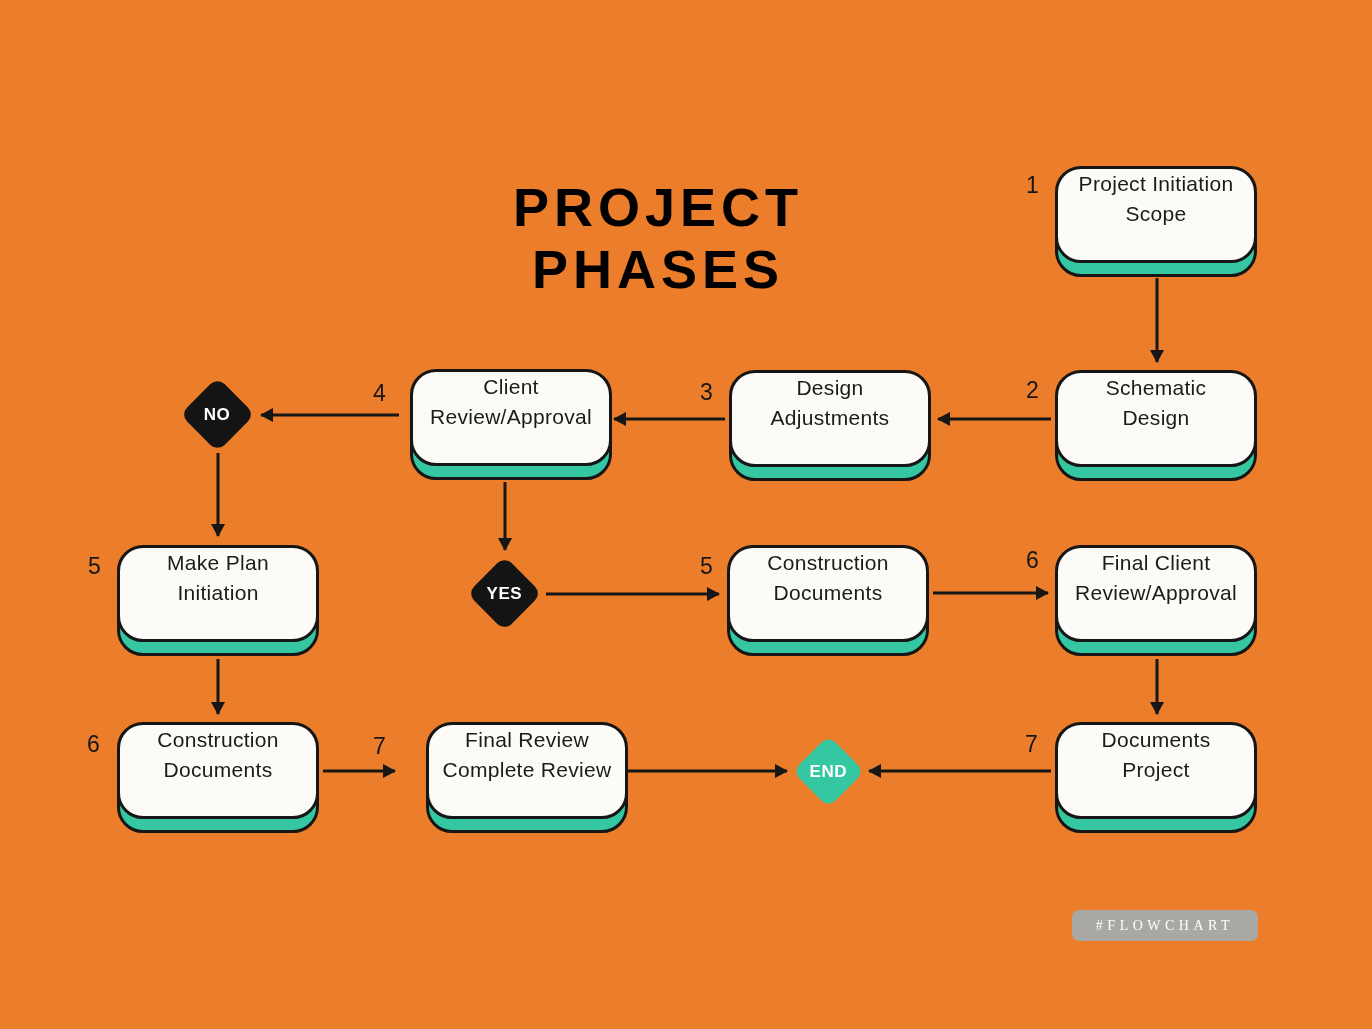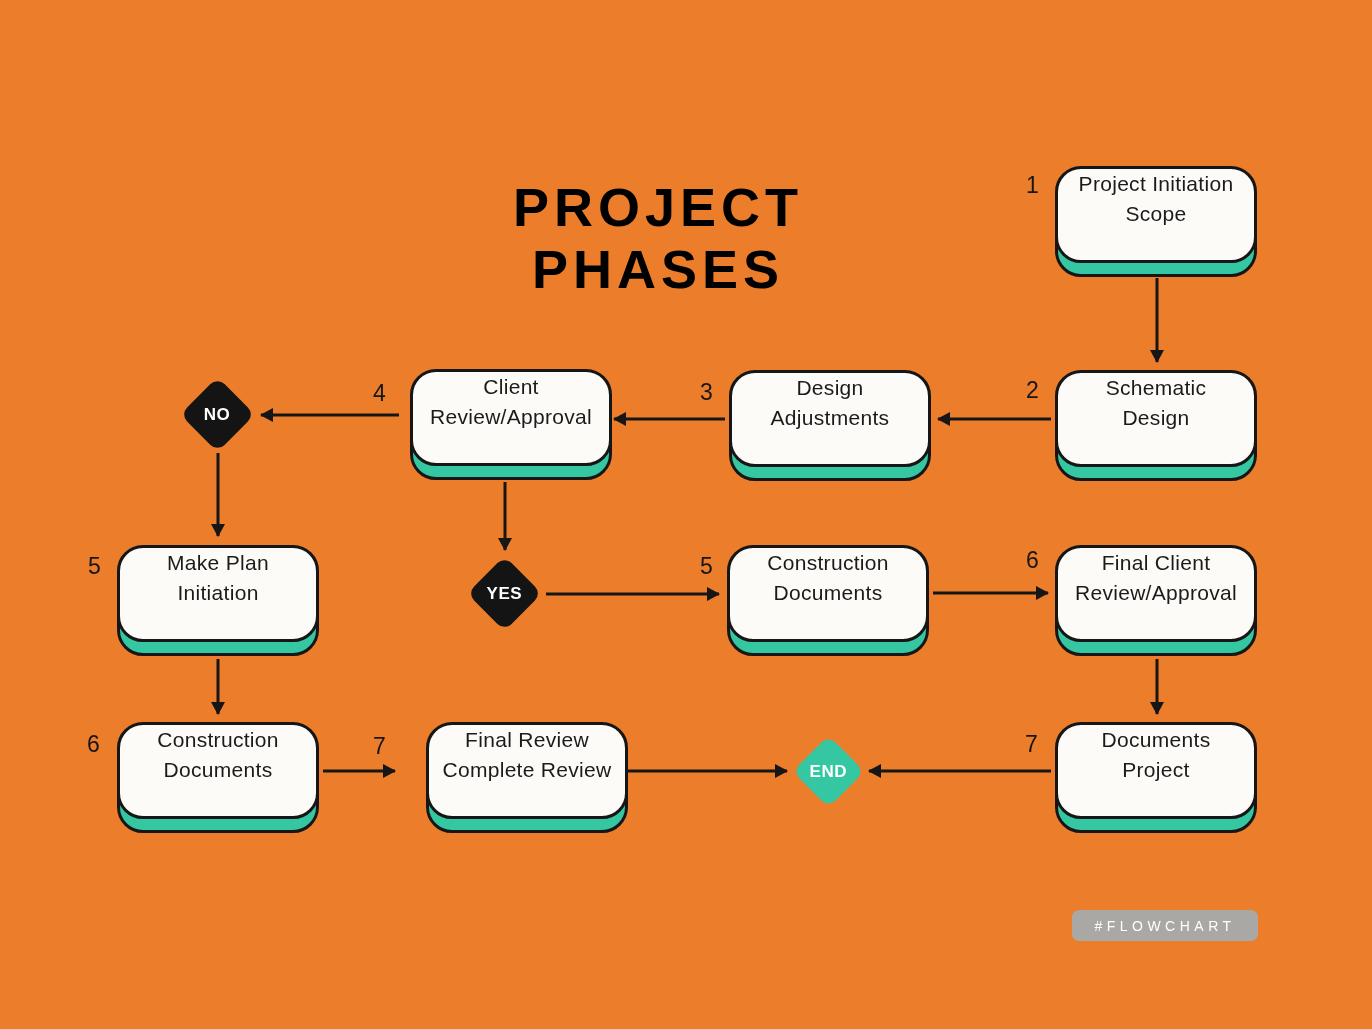--- a/index.html
+++ b/index.html
@@ -86,20 +86,21 @@
     width: 186px; height: 31px;
     background: #A9A8A4;
     border-radius: 7px;
     display: flex;
     align-items: center;
     justify-content: center;
     color: #ffffff;
     font-size: 14px;
     font-weight: 500;
     letter-spacing: 4.5px;
+    font-family: Liberation Serif, serif;
   }
 </style>
 </head>
 <body>
 
 <div class="canvas">
 
   <div class="title">PROJECT PHASES</div>
 
   <svg class="arrows" width="1372" height="1029" viewBox="0 0 1372 1029">

